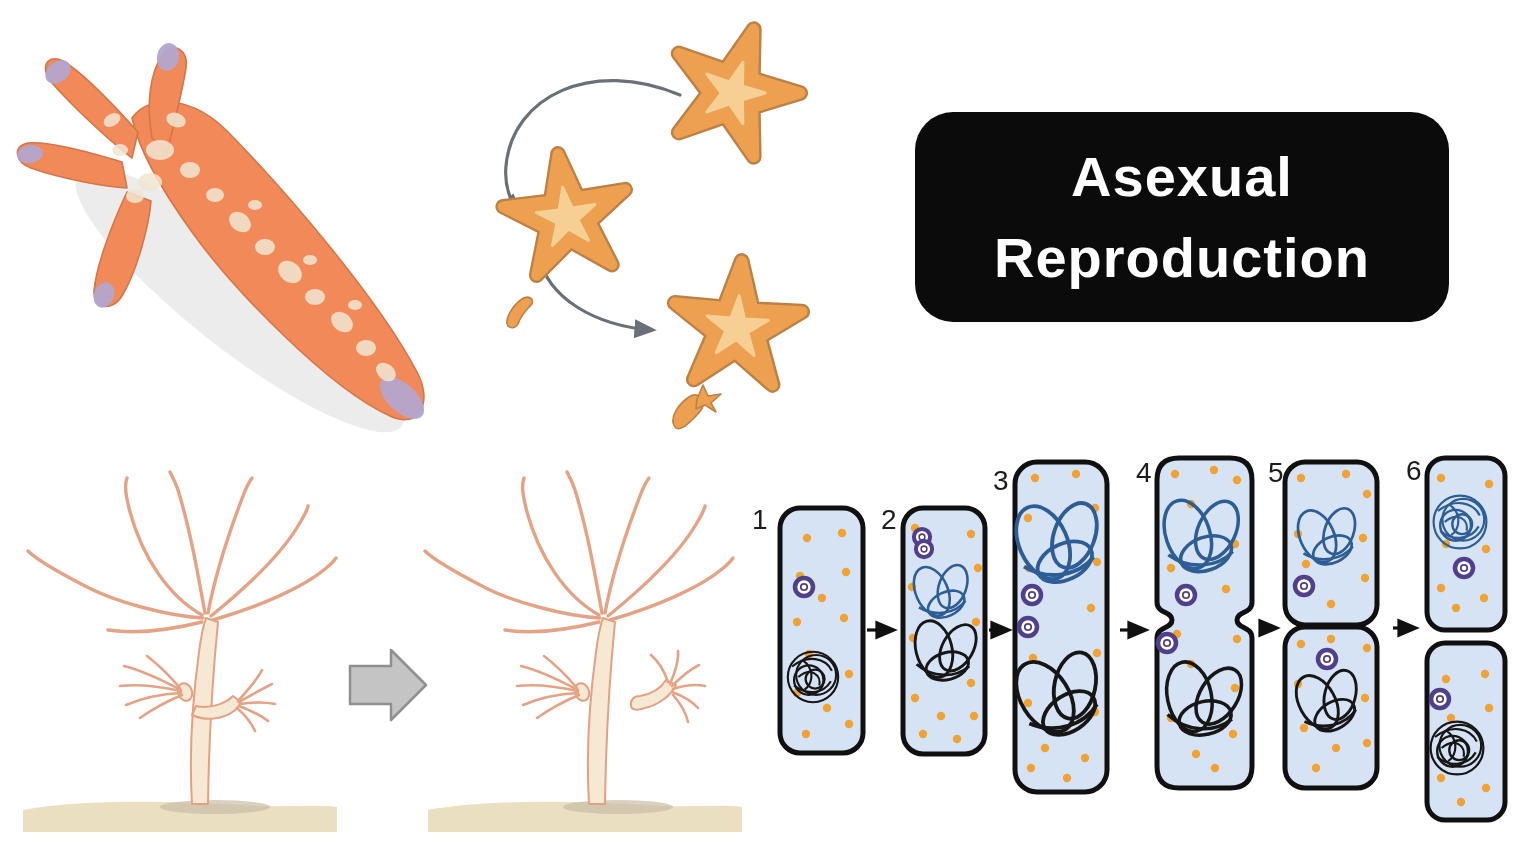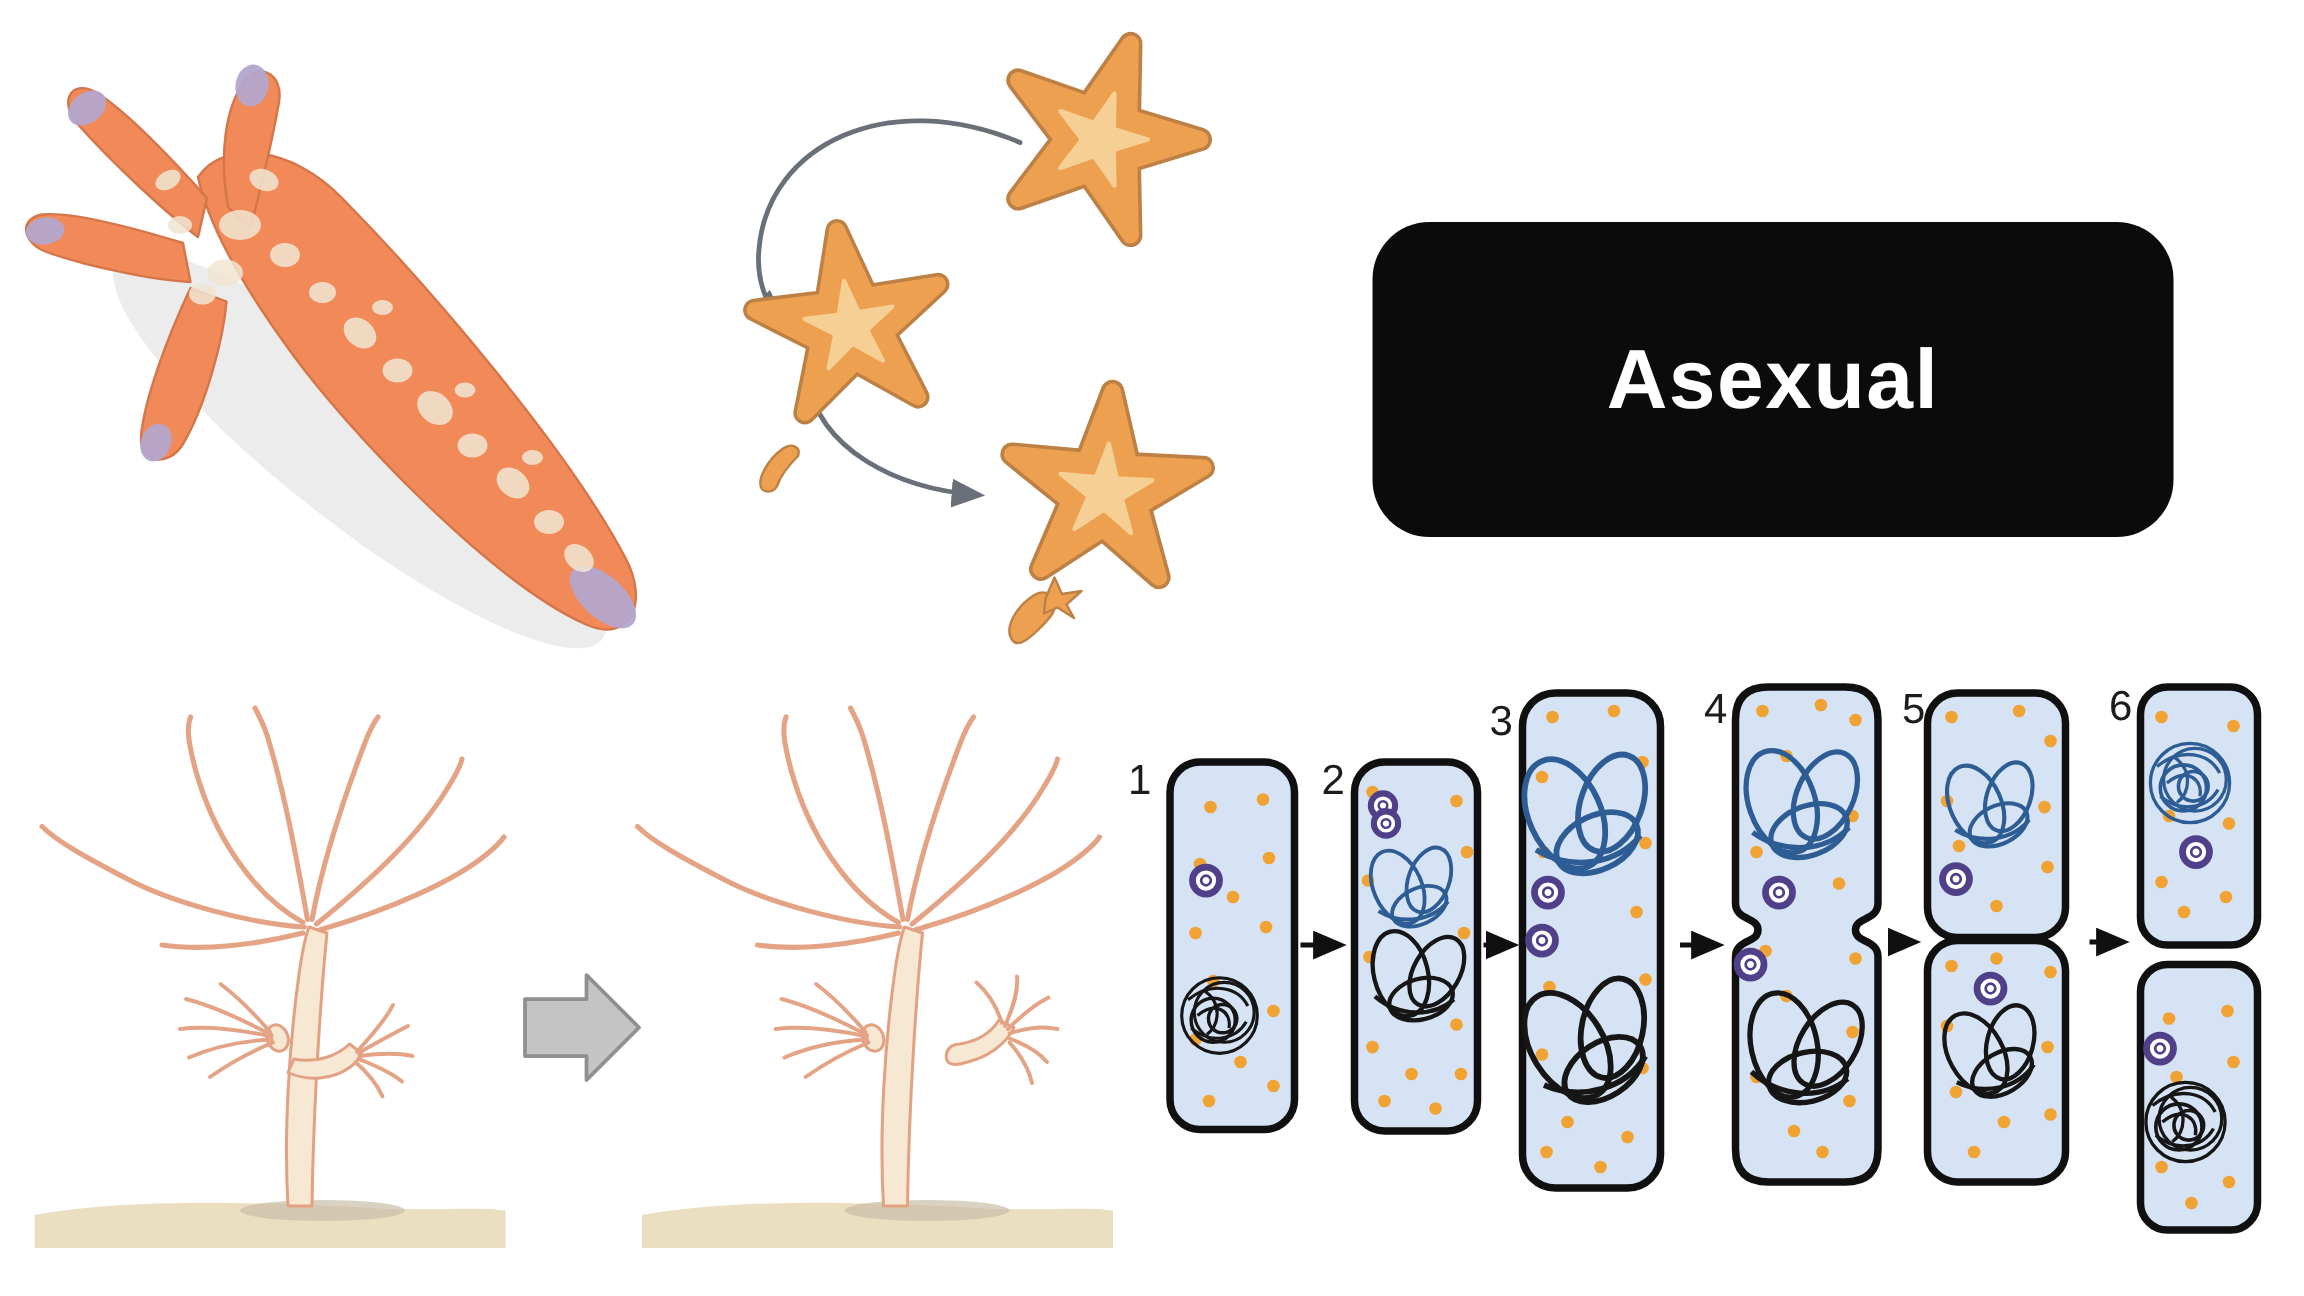--- a/index.html
+++ b/index.html
@@ -3,21 +3,21 @@
 <meta charset="utf-8">
 <style>
   html,body{margin:0;padding:0;background:#fff;}
   .canvas{position:relative;width:1536px;height:864px;background:var(--page-bg,#fff);overflow:hidden;
           font-family:"Liberation Sans",sans-serif;}
   .panel{position:absolute;}
   
   .title-box{position:absolute;left:915px;top:112px;width:534px;height:210px;
              background:var(--title-bg,#0b0b0b);border-radius:38px;
              display:flex;flex-direction:column;align-items:center;justify-content:center;
-             color:var(--title-text,#fff);font-weight:bold;font-size:56px;letter-spacing:1px;line-height:1.45;margin-top:36px;}
+             color:var(--title-text,#fff);font-weight:bold;font-size:56px;letter-spacing:1px;line-height:1.45;}
   
   .cell{fill:var(--cell-fill,#d6e3f4);stroke:var(--cell-border,#101010);stroke-width:5;stroke-linejoin:round;}
   .num{font-family:"Liberation Sans",sans-serif;font-size:28px;fill:var(--stage-number,#1c1c1c);}
   .dot{fill:var(--ribosome-orange,#f0a233);}
   .dna-blue{color:var(--dna-blue,#2d5d94);}
   .dna-black{color:var(--dna-black,#161616);}
   .plasmid-ring{stroke:var(--plasmid-purple,#50408a);}
   .farrow{stroke:var(--fission-arrow,#101010);stroke-width:3.2;fill:none;}
   
   .sf-outline{fill:none;stroke:var(--cycle-starfish-outline,#bd8045);stroke-width:13;stroke-linejoin:round;}
@@ -98,20 +98,21 @@
     <use href="#sym-star" transform="translate(257,328) scale(1.22) rotate(4)"></use>
     <path class="frag" d="M28,326 C24,320 32,306 42,299 C48,295 54,298 52,304 C46,310 40,318 38,324 C36,328 31,329 28,326 Z"></path>
     <g>
       <path class="frag" d="M195,427 C189,419 197,405 209,397 C215,393 221,395 223,401 C225,407 219,413 213,419 C207,425 199,432 195,427 Z"></path>
       <path class="frag" d="M217,399 L223,385 L228,396 L241,394 L231,403 L236,412 L225,405 L216,409 Z"></path>
     </g>
   </svg>
 
   <div class="title-box">
     <div>Asexual</div>
+    <div>Reproduction</div>
   </div>
 
   <svg class="panel" style="left:0;top:434px" width="780" height="430" viewBox="0 0 780 430">
 
     <g>
       <path class="ground" d="M23,376 C90,364 180,368 240,371 C285,374 315,370 337,373 L337,398 L23,398 Z"></path>
       <ellipse class="gshadow" cx="215" cy="373" rx="55" ry="7"></ellipse>
       <g>
         <path class="tent" d="M202,188 C170,196 135,200 108,196"></path>
         <path class="tent" d="M203,184 C168,182 115,168 85,152 C58,138 38,127 28,117"></path>

